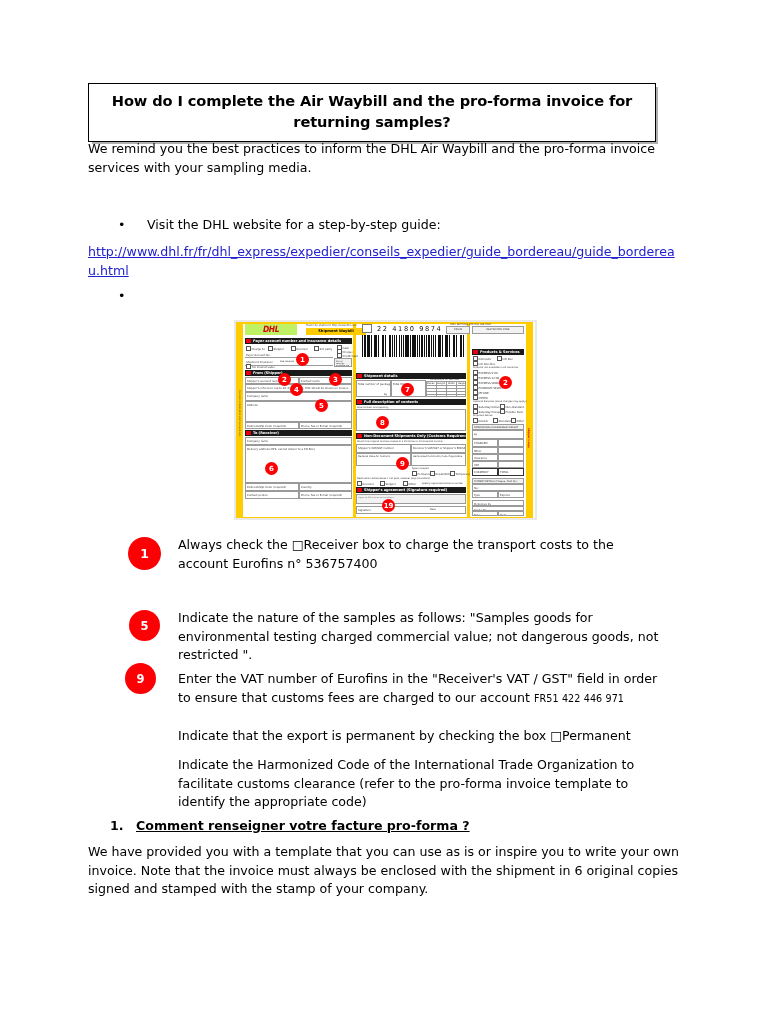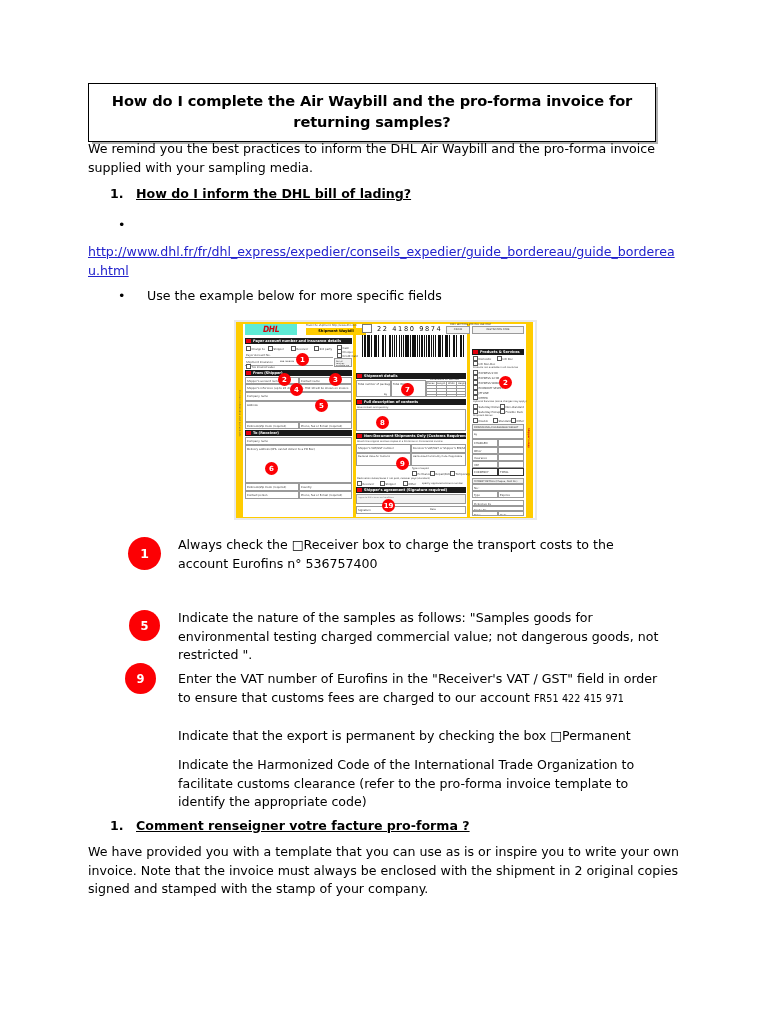--- a/index.html
+++ b/index.html
@@ -150,21 +150,21 @@
   }
   .wb-yellow-mid {
     position: absolute;
     background: #ffcc00;
   }
   
   .dhl-logo {
     position: absolute;
     left: 11px; top: 4px;
     width: 52px; height: 11px;
-    background: #5eead4;
+    background: #bef264;
     display: flex;
     align-items: center;
     justify-content: center;
   }
   .dhl-logo span {
     color: #d40511;
     font-weight: bold;
     font-style: italic;
     font-size: 7.5px;
     letter-spacing: -0.4px;
@@ -300,35 +300,32 @@
 </style>
 </head>
 <body>
 
 <div class="page">
 
   <div class="title-box">
     <div class="title-text">How do I complete the Air Waybill and the pro-forma invoice for returning samples?</div>
   </div>
 
-  <div class="para" style="left:88px; top:140px; width:592px;">We remind you the best practices to inform the DHL Air Waybill and the pro-forma invoice supplied with your sampling media.</div>
-
-  <div class="ol-item" style="left:110px; top:185px; width:560px;">
-    <span class="ol-num">1.</span><span class="ol-label">How do I inform the DHL bill of lading?</span>
-  </div>
+  <div class="para" style="left:88px; top:140px; width:592px;">We remind you the best practices to inform the DHL Air Waybill and the pro-forma invoice services with your sampling media.</div>
+
 
   <div class="bullet-row" style="left:118px; top:216px; width:550px;">
     <span class="bullet-dot">•</span>
+    <span class="bullet-text">Visit the DHL website for a step-by-step guide:</span>
   </div>
 
   <div class="link" style="left:88px; top:243px; width:592px;">http://www.dhl.fr/fr/dhl_express/expedier/conseils_expedier/guide_bordereau/guide_bordereau.html</div>
 
   <div class="bullet-row" style="left:118px; top:287px; width:550px;">
     <span class="bullet-dot">•</span>
-    <span class="bullet-text">Use the example below for more specific fields</span>
   </div>
 
   <div class="wb">
     <div class="wb-inner"></div>
     <div class="wb-yellow-l"></div>
     <div class="wb-yellow-r"></div>
     <div class="wb-yellow-mid" style="left:119px; top:2px; width:3px; height:196px;"></div>
     <div class="wb-yellow-mid" style="left:233px; top:2px; width:3px; height:196px;"></div>
     <div class="wb-yellow-mid" style="left:9px; top:2px; width:283px; height:1.5px;"></div>
     <div class="wb-yellow-mid" style="left:9px; top:196.5px; width:283px; height:1.5px;"></div>
@@ -481,24 +478,24 @@
   </div>
 
   <div class="marker" style="left:128px; top:537px; width:33px; height:33px;">1</div>
   <div class="instr" style="left:178px; top:536px; width:472px;"> Always check the □Receiver box to charge the transport costs to the account Eurofins n° 536757400</div>
 
   <div class="marker small" style="left:129px; top:610px; width:31px; height:31px;">5</div>
   <div class="instr" style="left:178px; top:609px; width:490px;">Indicate the nature of the samples as follows: "Samples goods for environmental testing charged commercial value; not dangerous goods, not restricted ".</div>
 
   <div class="marker small" style="left:125px; top:663px; width:31px; height:31px;">9</div>
   <div class="instr" style="left:178px; top:670px; width:482px;">
-    <span>Enter the VAT number of Eurofins in the "Receiver's VAT / GST" field in order to ensure that customs fees are charged to our account </span><span class="tiny">FR51 422 415 971</span>
+    <span>Enter the VAT number of Eurofins in the "Receiver's VAT / GST" field in order to ensure that customs fees are charged to our account </span><span class="tiny">FR51 422 446 971</span>
   </div>
   <div class="instr" style="left:178px; top:727px; width:482px;">Indicate that the export is permanent by checking the box □Permanent</div>
   <div class="instr" style="left:178px; top:756px; width:482px;">Indicate the Harmonized Code of the International Trade Organization to facilitate customs clearance (refer to the pro-forma invoice template to identify the appropriate code)</div>
 
   <div class="ol-item" style="left:110px; top:817px; width:560px;">
     <span class="ol-num">1.</span><span class="ol-label">Comment renseigner votre facture pro-forma ?</span>
   </div>
 
-  <div class="para" style="left:88px; top:843px; width:592px;">We have provided you with a template that you can use as is or inspire you to write your own invoice. Note that the invoice must always be enclosed with the shipment in 2 original copies signed and stamped with the stamp of your company.</div>
+  <div class="para" style="left:88px; top:843px; width:592px;">We have provided you with a template that you can use as is or inspire you to write your own invoice. Note that the invoice must always be enclosed with the shipment in 6 original copies signed and stamped with the stamp of your company.</div>
 
 </div>
 
 </body></html>

